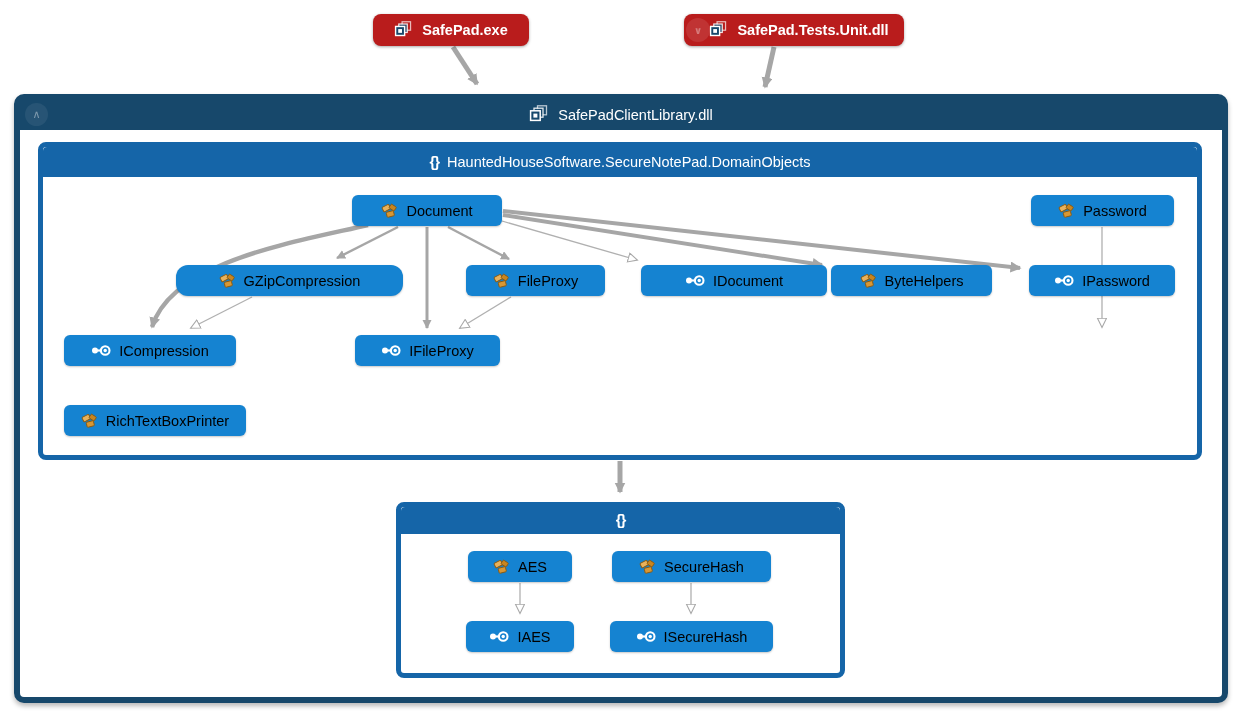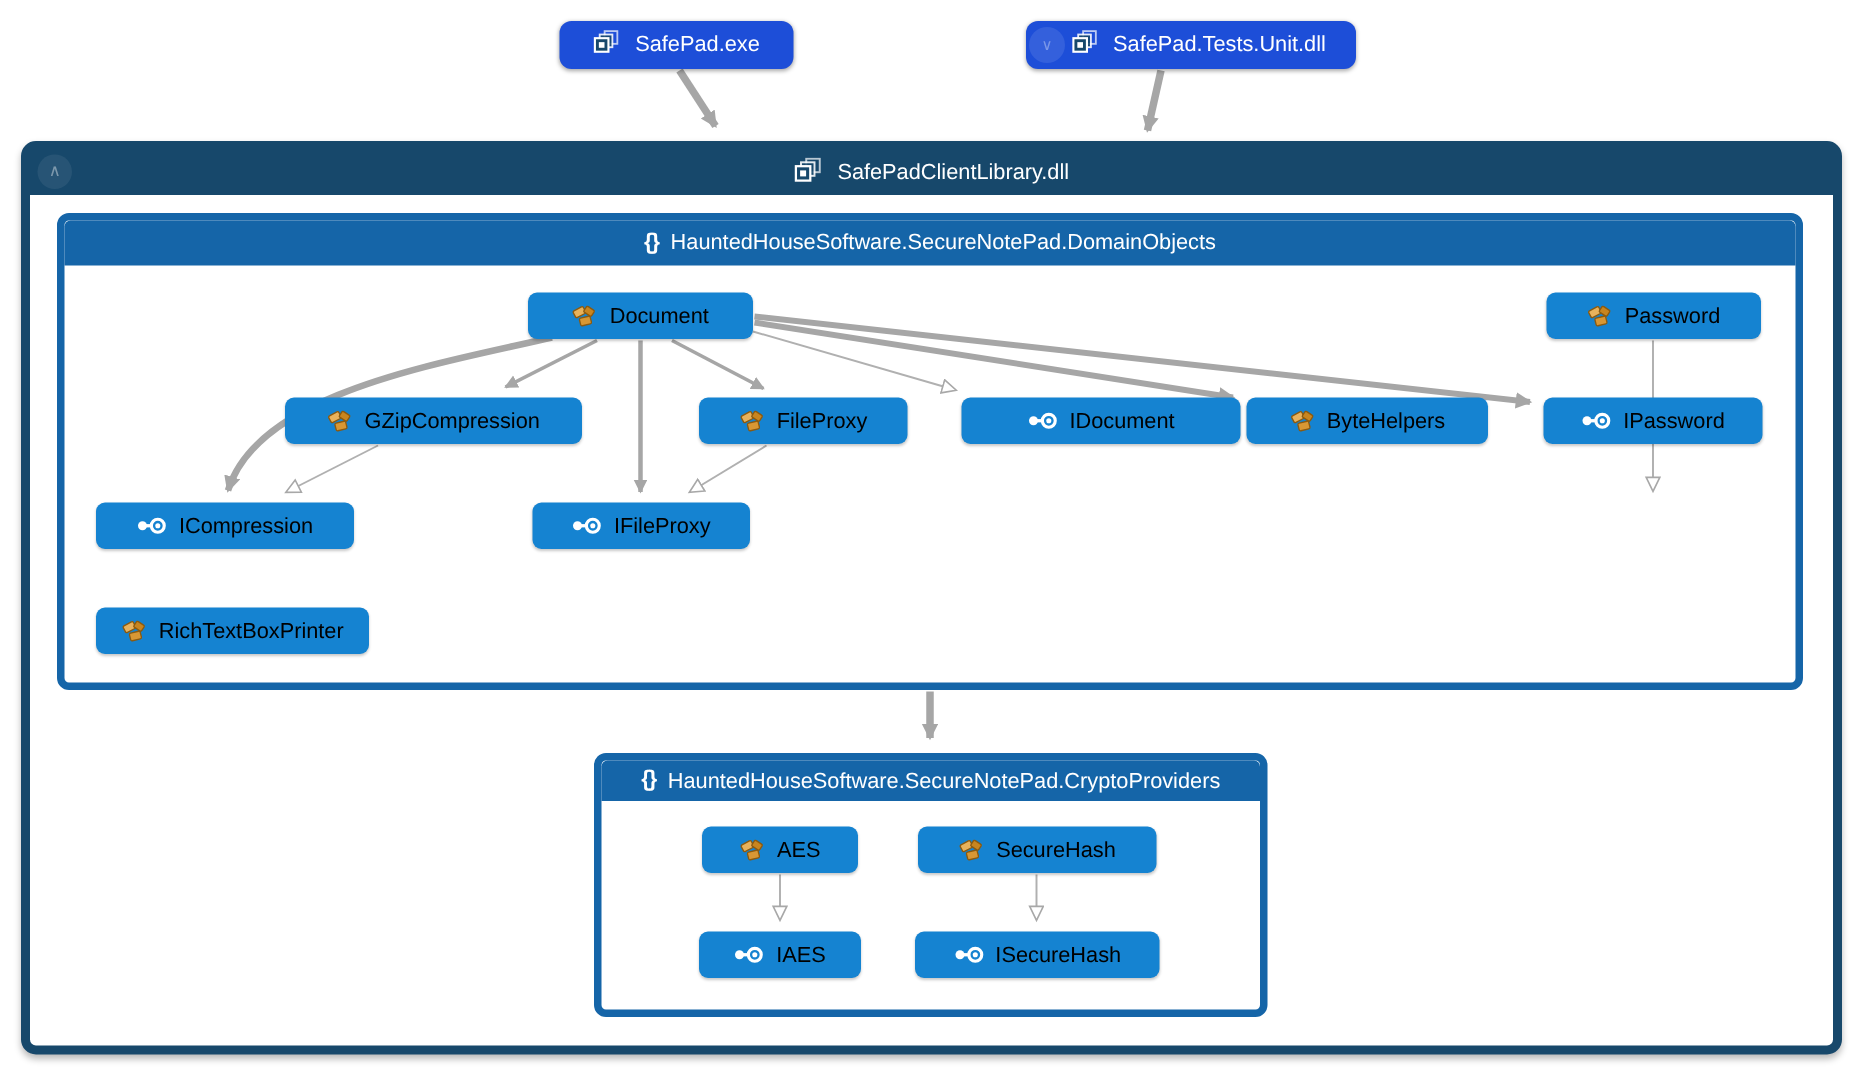--- a/index.html
+++ b/index.html
@@ -28,23 +28,23 @@
   .g-domain{left:38px;top:142px;width:1164px;height:318px;border:5px solid #1565a8;}
   .g-domain .group-header{height:30px;}
   .g-crypto{left:396px;top:502px;width:449px;height:176px;border:5px solid #1565a8;}
   .g-crypto .group-header{height:27px;}
 
   
   .node{position:absolute;height:31px;box-sizing:border-box;background:#1583d1;border-radius:6px;
         display:flex;align-items:center;justify-content:center;gap:8px;color:#000000;font-size:14.5px;
         z-index:3;cursor:pointer;box-shadow:0 1px 2px rgba(0,0,0,.22);}
   .node .icon{display:flex;align-items:center;}
-  .asm-node{position:absolute;height:32px;box-sizing:border-box;background:#1d4ed8;border-radius:8px;
+  .asm-node{position:absolute;height:32px;box-sizing:border-box;background:#b91c1c;border-radius:8px;
         display:flex;align-items:center;justify-content:center;gap:9px;color:#fff;font-size:14.5px;
-        z-index:3;cursor:pointer;box-shadow:0 1px 3px rgba(0,0,0,.35);}
+        z-index:3;cursor:pointer;box-shadow:0 1px 3px rgba(0,0,0,.35);font-weight:bold;}
   .expander{position:absolute;left:2px;top:4px;width:24px;height:24px;border-radius:50%;
             background:rgba(255,255,255,.10);color:rgba(255,255,255,.35);display:flex;align-items:center;
             justify-content:center;font-size:10px;}
   .lbl{white-space:nowrap;}
 </style>
 </head>
 <body>
 
 <div class="outer">
   <div class="outer-header">
@@ -64,21 +64,20 @@
 <div class="group g-domain">
   <div class="group-header">
     <span class="ns-icon">{}</span>
     <span class="lbl">HauntedHouseSoftware.SecureNotePad.DomainObjects</span>
   </div>
 </div>
 
 <div class="group g-crypto">
   <div class="group-header">
     <span class="ns-icon">{}</span>
-    <span class="lbl">HauntedHouseSoftware.SecureNotePad.CryptoProviders</span>
   </div>
 </div>
 
 <svg class="layer-edges" width="1240" height="714">
   <defs>
     <marker id="headBig" markerUnits="userSpaceOnUse" markerWidth="15" markerHeight="13" refX="9.5" refY="5.5" orient="auto">
       <path d="M0,0 L11,5.5 L0,11 z" fill="#a6a6a6"></path>
     </marker>
     <marker id="headMed" markerUnits="userSpaceOnUse" markerWidth="12" markerHeight="10" refX="8" refY="4.5" orient="auto">
       <path d="M0,0 L9,4.5 L0,9 z" fill="#a6a6a6"></path>
@@ -150,21 +149,21 @@
         <g stroke="#8a5a10" stroke-width="0.9" stroke-linejoin="round">
           <rect x="1.5" y="2.6" width="7.6" height="5" rx="1" fill="#e8b25c" transform="rotate(-28 5.3 5.1)"></rect>
           <rect x="8.6" y="2.2" width="6.2" height="4.6" rx="1" fill="#c8851f" transform="rotate(33 11.7 4.5)"></rect>
           <rect x="5.6" y="8.4" width="7.4" height="5.2" rx="1" fill="#d89734" transform="rotate(-14 9.3 11)"></rect>
         </g>
       </svg>
     </span>
   <span class="lbl">Password</span>
 </div>
 
-<div class="node" style="left:190px;top:265px;width:198px;">
+<div class="node" style="left:176px;top:265px;width:227px;border-radius:12px;">
   <span class="icon">
       <svg viewBox="0 0 17 16" width="17" height="16">
         <g stroke="#8a5a10" stroke-width="0.9" stroke-linejoin="round">
           <rect x="1.5" y="2.6" width="7.6" height="5" rx="1" fill="#e8b25c" transform="rotate(-28 5.3 5.1)"></rect>
           <rect x="8.6" y="2.2" width="6.2" height="4.6" rx="1" fill="#c8851f" transform="rotate(33 11.7 4.5)"></rect>
           <rect x="5.6" y="8.4" width="7.4" height="5.2" rx="1" fill="#d89734" transform="rotate(-14 9.3 11)"></rect>
         </g>
       </svg>
     </span>
   <span class="lbl">GZipCompression</span>

